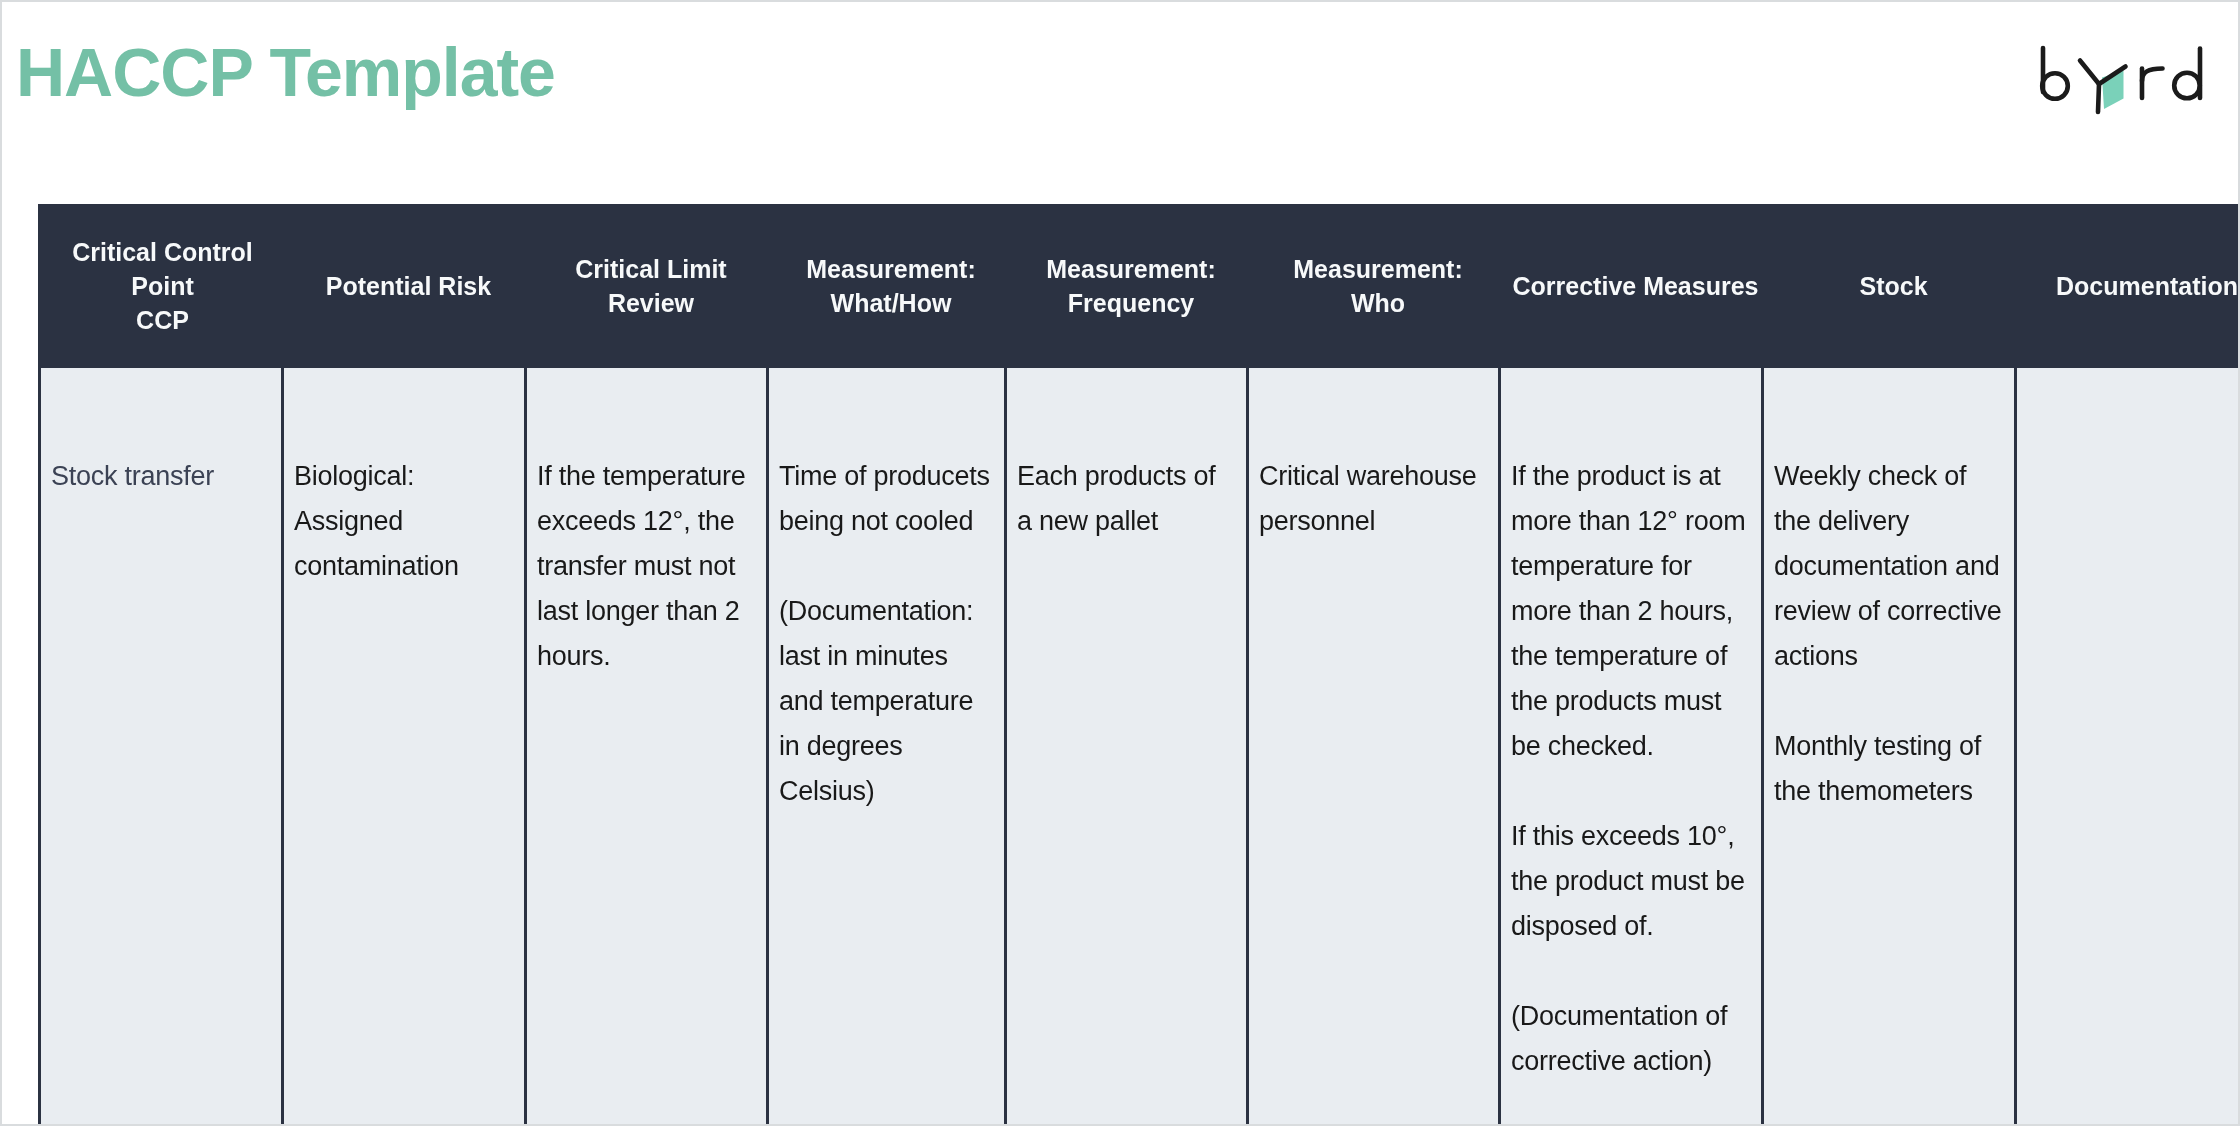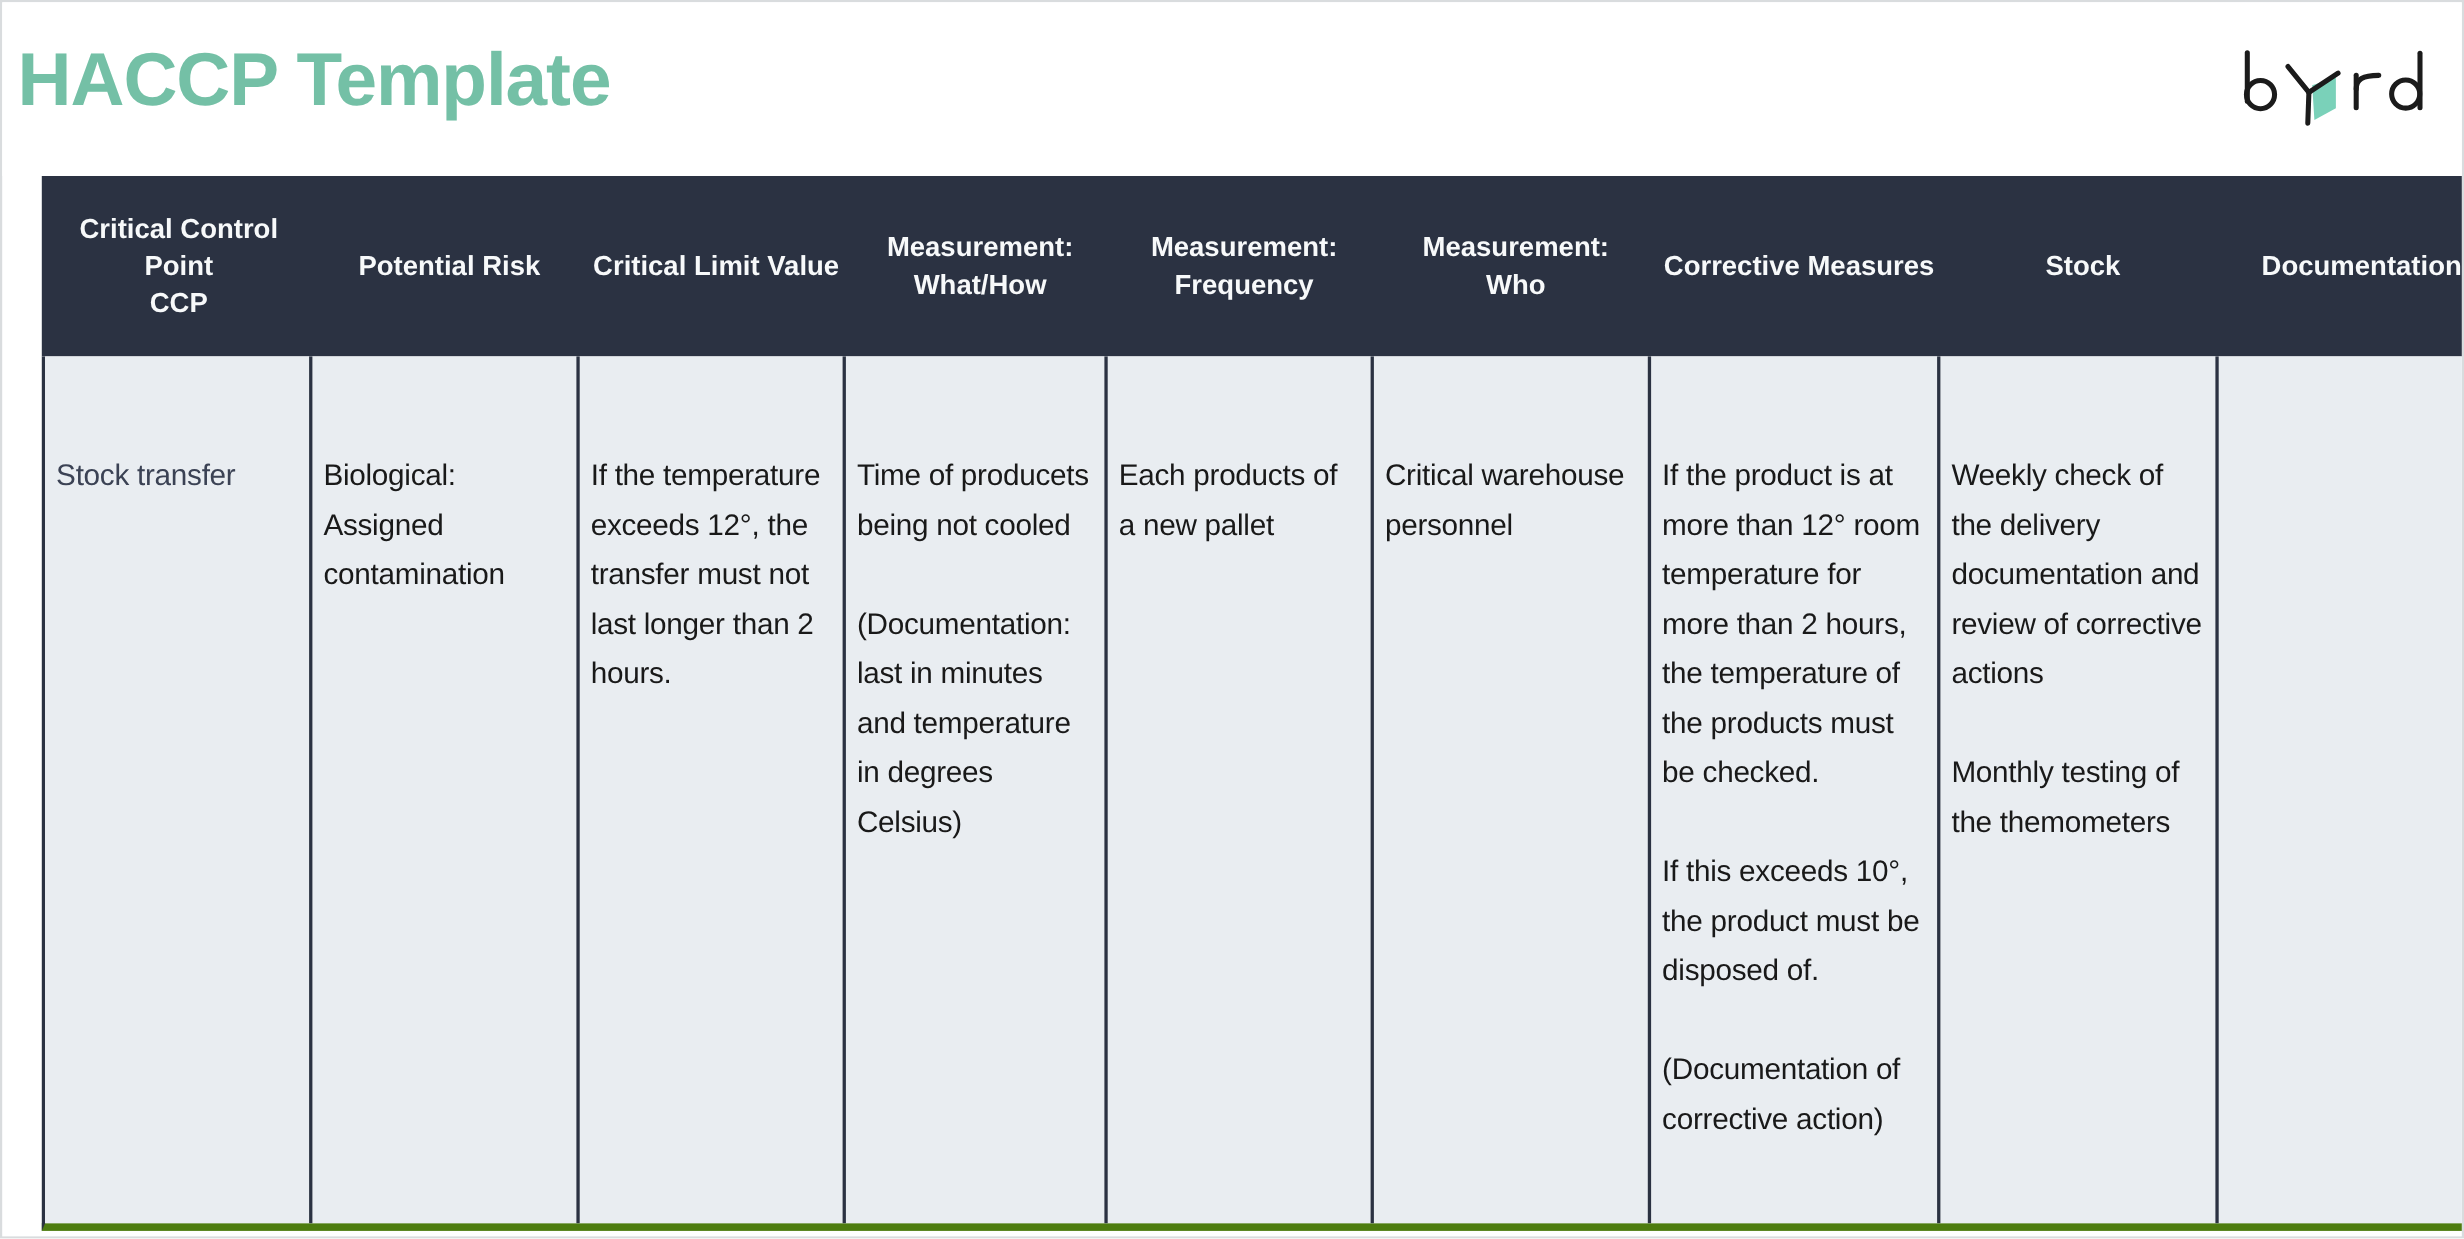--- a/index.html
+++ b/index.html
@@ -11,21 +11,21 @@
     width: 2240px;
     height: 1126px;
     background: #ffffff;
     border: 2px solid #d9dcde;
     overflow: hidden;
   }
 
   
   .topbar {
     position: relative;
-    height: 158px;
+    height: 202px;
     background: #ffffff;
   }
   .page-title {
     position: absolute;
     left: 14px;
     top: 36px;
     font-size: 68px;
     font-weight: bold;
     letter-spacing: -1px;
     color: #74c0a6;
@@ -110,21 +110,21 @@
       </g>
     </svg>
   </div>
 
   <div class="haccp-table">
 
     <div class="thead">
       <div class="th">Critical Control Point
 CCP</div>
       <div class="th">Potential Risk</div>
-      <div class="th">Critical Limit Value</div>
+      <div class="th">Critical Limit Review</div>
       <div class="th">Measurement:
 What/How</div>
       <div class="th">Measurement:
 Frequency</div>
       <div class="th">Measurement:
 Who</div>
       <div class="th">Corrective Measures</div>
       <div class="th">Stock</div>
       <div class="th">Documentation</div>
     </div>

